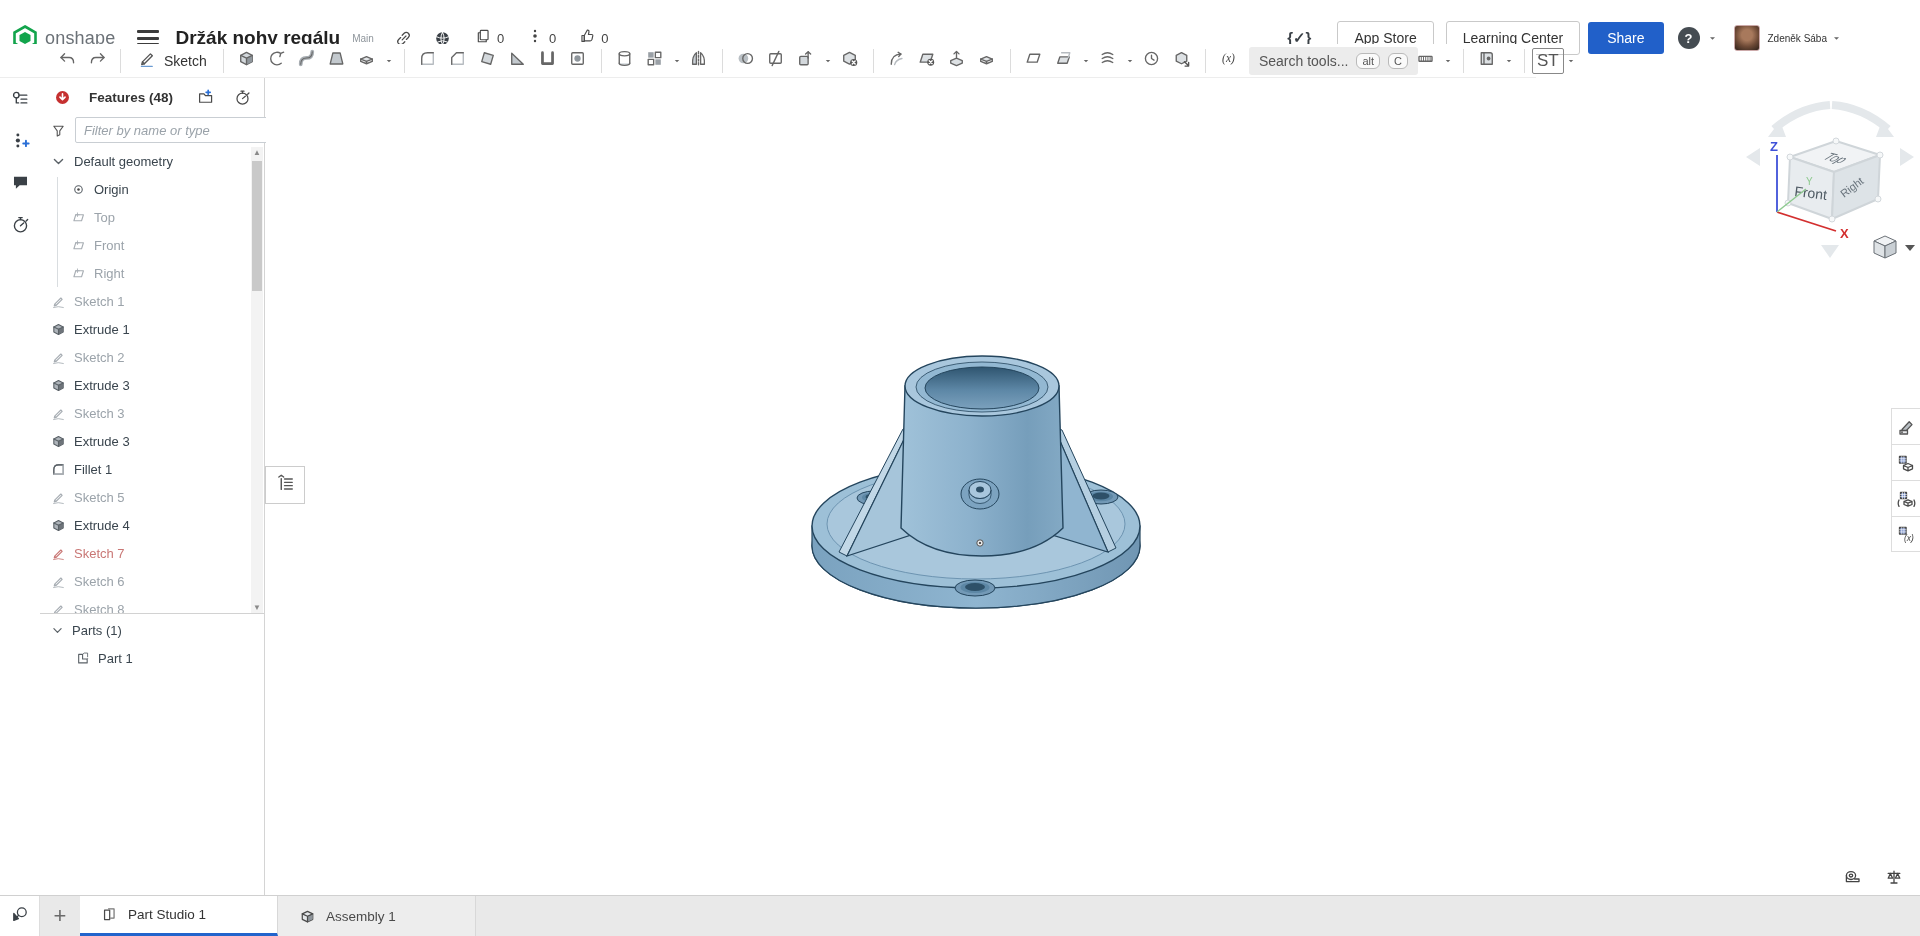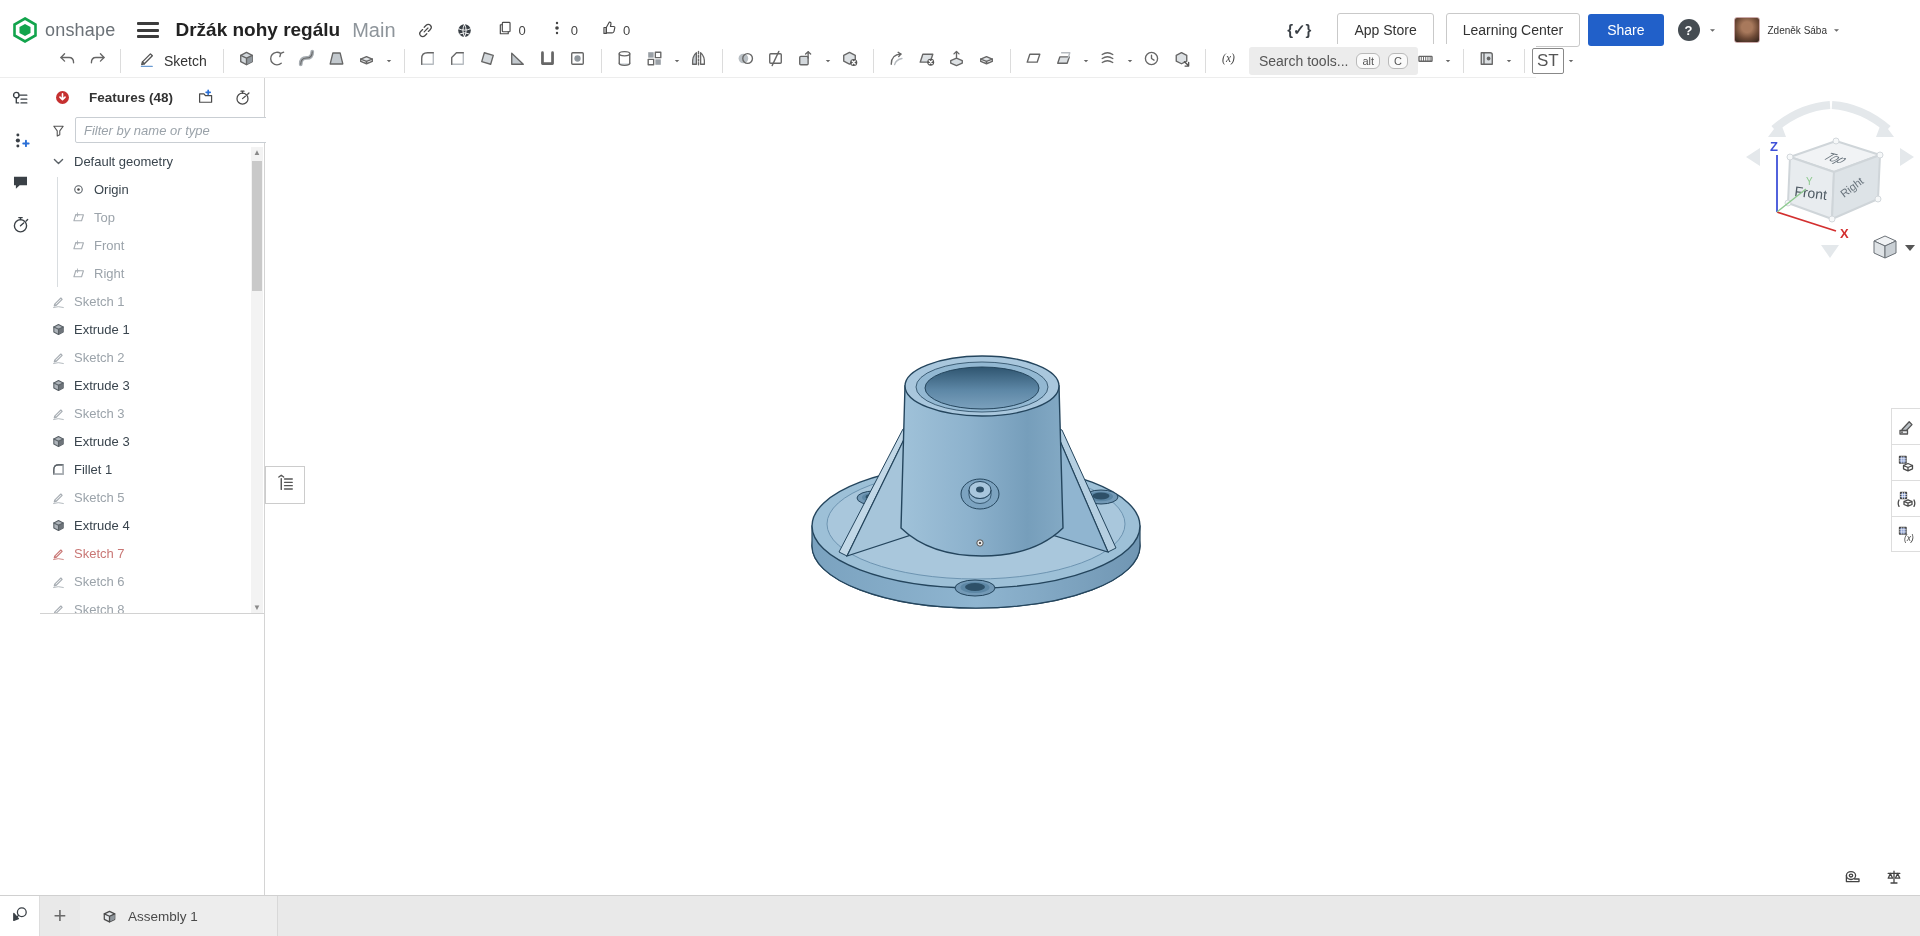--- a/index.html
+++ b/index.html
@@ -1,25 +1,25 @@
 <!DOCTYPE html>
 <html><head>
 <meta charset="utf-8">
 <style>
 * { margin:0; padding:0; box-sizing:border-box; }
 html,body { width:1920px; height:936px; font-family:"Liberation Sans", sans-serif; background:#fff; overflow:hidden; position:relative; }
 
 
-.topbar { position:absolute; top:8px; left:0; width:1856px; height:44px; background:#fff; display:flex; align-items:center; padding:0 14px 0 12px; }
+.topbar { position:absolute; top:16px; left:0; width:1856px; height:44px; background:#fff; display:flex; align-items:center; padding:0 14px 0 12px; }
 .logo { display:flex; align-items:center; gap:7px; }
 .brand { font-size:18px; color:#6b7177; letter-spacing:.2px; }
 .hamburger { margin-left:22px; width:22px; height:16px; display:flex; flex-direction:column; justify-content:space-between; cursor:pointer; }
 .hamburger span { display:block; height:3px; background:#3c3c3c; border-radius:1px; }
 .doc-title { margin-left:16px; font-size:19px; font-weight:bold; color:#222; white-space:nowrap; }
-.workspace { margin-left:12px; font-size:20px; color:#8e959b; }
+.workspace { margin-left:12px; font-size:10px; color:#8e959b; }
 .tb-ic { margin-left:20px; display:flex; align-items:center; cursor:pointer; }
 .stat { margin-left:22px; display:flex; align-items:center; gap:5px; cursor:pointer; }
 .stat .v { font-size:13px; color:#444; }
 .topbar .spacer { flex:1; }
 .fscript { font-size:15px; color:#3a4046; font-weight:bold; cursor:pointer; margin-right:14px; }
 .btn-outline { border:1px solid #c9c9c9; border-radius:3px; background:#fff; color:#333; font-size:14px; padding:8px 16px; margin-left:12px; cursor:pointer; font-family:inherit; }
 .btn-share { border:none; border-radius:3px; background:#2160c9; color:#fff; font-size:14px; padding:8px 19px; margin-left:8px; cursor:pointer; font-family:inherit; }
 .help { margin-left:14px; display:flex; align-items:center; gap:3px; cursor:pointer; }
 .help .q { width:22px; height:22px; border-radius:50%; background:#454c52; color:#fff; font-size:13px; font-weight:bold; display:flex; align-items:center; justify-content:center; }
 .avatar { margin-left:16px; width:26px; height:26px; border-radius:3px; background:radial-gradient(circle at 50% 38%, #a8795c 0 28%, #6e4a36 60%, #2e211a 100%); border:1px solid #caa; }
@@ -700,20 +700,39 @@
         <span style="display:flex">
           <svg width="17" height="17" viewBox="0 0 20 20" fill="none" stroke="#a7adb3" stroke-width="1.3" stroke-linecap="round" stroke-linejoin="round">
             <path d="M5.5 13.2 L12.8 5.9 L14.3 7.4 L7 14.7 Z M5.5 13.2 l-.5 2 2 -.5"></path>
             <path d="M4.2 17 q5.5 -2 11.5 0" stroke-width="1"></path>
           </svg>
         </span>
         <span>Sketch 8</span>
       </div>
     </div>
   <div class="fp-div"></div>
+  <div class="parts" id="parts">
+      <div class="trow hdr">
+        <span style="display:flex">
+          <svg width="15" height="15" viewBox="0 0 20 20" fill="none" stroke="#5a6167" stroke-width="1.3" stroke-linecap="round" stroke-linejoin="round">
+            <path d="M5.2 7.6 L10 12.4 L14.8 7.6" stroke-width="1.6"></path>
+          </svg>
+        </span>
+        <span>Parts (1)</span>
+      </div>
+      <div class="trow prow">
+        <span style="display:flex">
+          <svg width="17" height="17" viewBox="0 0 20 20" fill="none" stroke="#5a6167" stroke-width="1.3" stroke-linecap="round" stroke-linejoin="round">
+            <path d="M5.5 5.2 h4.6 V10.6 h5.4 v4.6 H5.5 Z" fill="#fff"></path>
+            <path d="M10.1 5.2 l1.9 -1.6 h4 v4.4 M15.5 10.6 l0.5 -0.5" stroke-width="1"></path>
+          </svg>
+        </span>
+        <span>Part 1</span>
+      </div>
+    </div>
 </div>
 
 <div class="collapse-btn">
     <span id="ic-collapse"><svg width="22" height="22" viewBox="0 0 20 20" fill="none" stroke="#555" stroke-width="1.3" stroke-linecap="round" stroke-linejoin="round">
         <path d="M6.6 6 V15.8 M9.6 6.4 h7 M9.6 9.4 h7 M9.6 12.4 h7 M9.6 15.4 h7"></path>
         <path d="M4.4 4.6 l2.2 -1.7 2.2 1.7" stroke-width="1.2"></path>
       </svg></span>
   </div>
 
 <div class="canvas">
@@ -881,20 +900,29 @@
 <div class="bottombar">
   <div class="bb-search">
       <span id="ic-magcursor"><svg width="20" height="20" viewBox="0 0 20 20" fill="none" stroke="#3a4046" stroke-width="1.3" stroke-linecap="round" stroke-linejoin="round">
           <circle cx="11.8" cy="8.2" r="4.4"></circle>
           <path d="M8.7 11.3 L5.6 14.4"></path>
           <path d="M3.8 9.5 V16.4 l4.6 -1.8 Z" fill="#3a4046"></path>
         </svg></span>
     </div>
   <div class="bb-plus">+</div>
   <div id="tabs" style="display:flex;align-items:stretch;">
+      <div class="tab active">
+        <span style="display:flex">
+          <svg width="19" height="19" viewBox="0 0 20 20" fill="none" stroke="#4a4a4a" stroke-width="1.3" stroke-linecap="round" stroke-linejoin="round">
+            <path d="M4.8 5.5 h5.4 v9.8 H4.8 Z" fill="#fff"></path>
+            <path d="M9 4 h5.8 v9.8 h-3.6" stroke="#777"></path>
+          </svg>
+        </span>
+        <span>Part Studio 1</span>
+      </div>
       <div class="tab inactive">
         <span style="display:flex">
           <svg width="19" height="19" viewBox="0 0 20 20" fill="none" stroke="#4a4a4a" stroke-width="1.3" stroke-linecap="round" stroke-linejoin="round">
             <path d="M4.5 7.2 L10 4.6 L15.5 7.2 V13 L10 15.6 L4.5 13 Z" fill="#e4e7ea"></path>
             <path d="M10 9.8 L15.5 7.2 V13 L10 15.6 Z" fill="#8f969c" stroke="none"></path>
             <path d="M4.5 7.2 L10 9.8 L15.5 7.2 M10 9.8 V15.6"></path>
           </svg>
         </span>
         <span>Assembly 1</span>
       </div>

